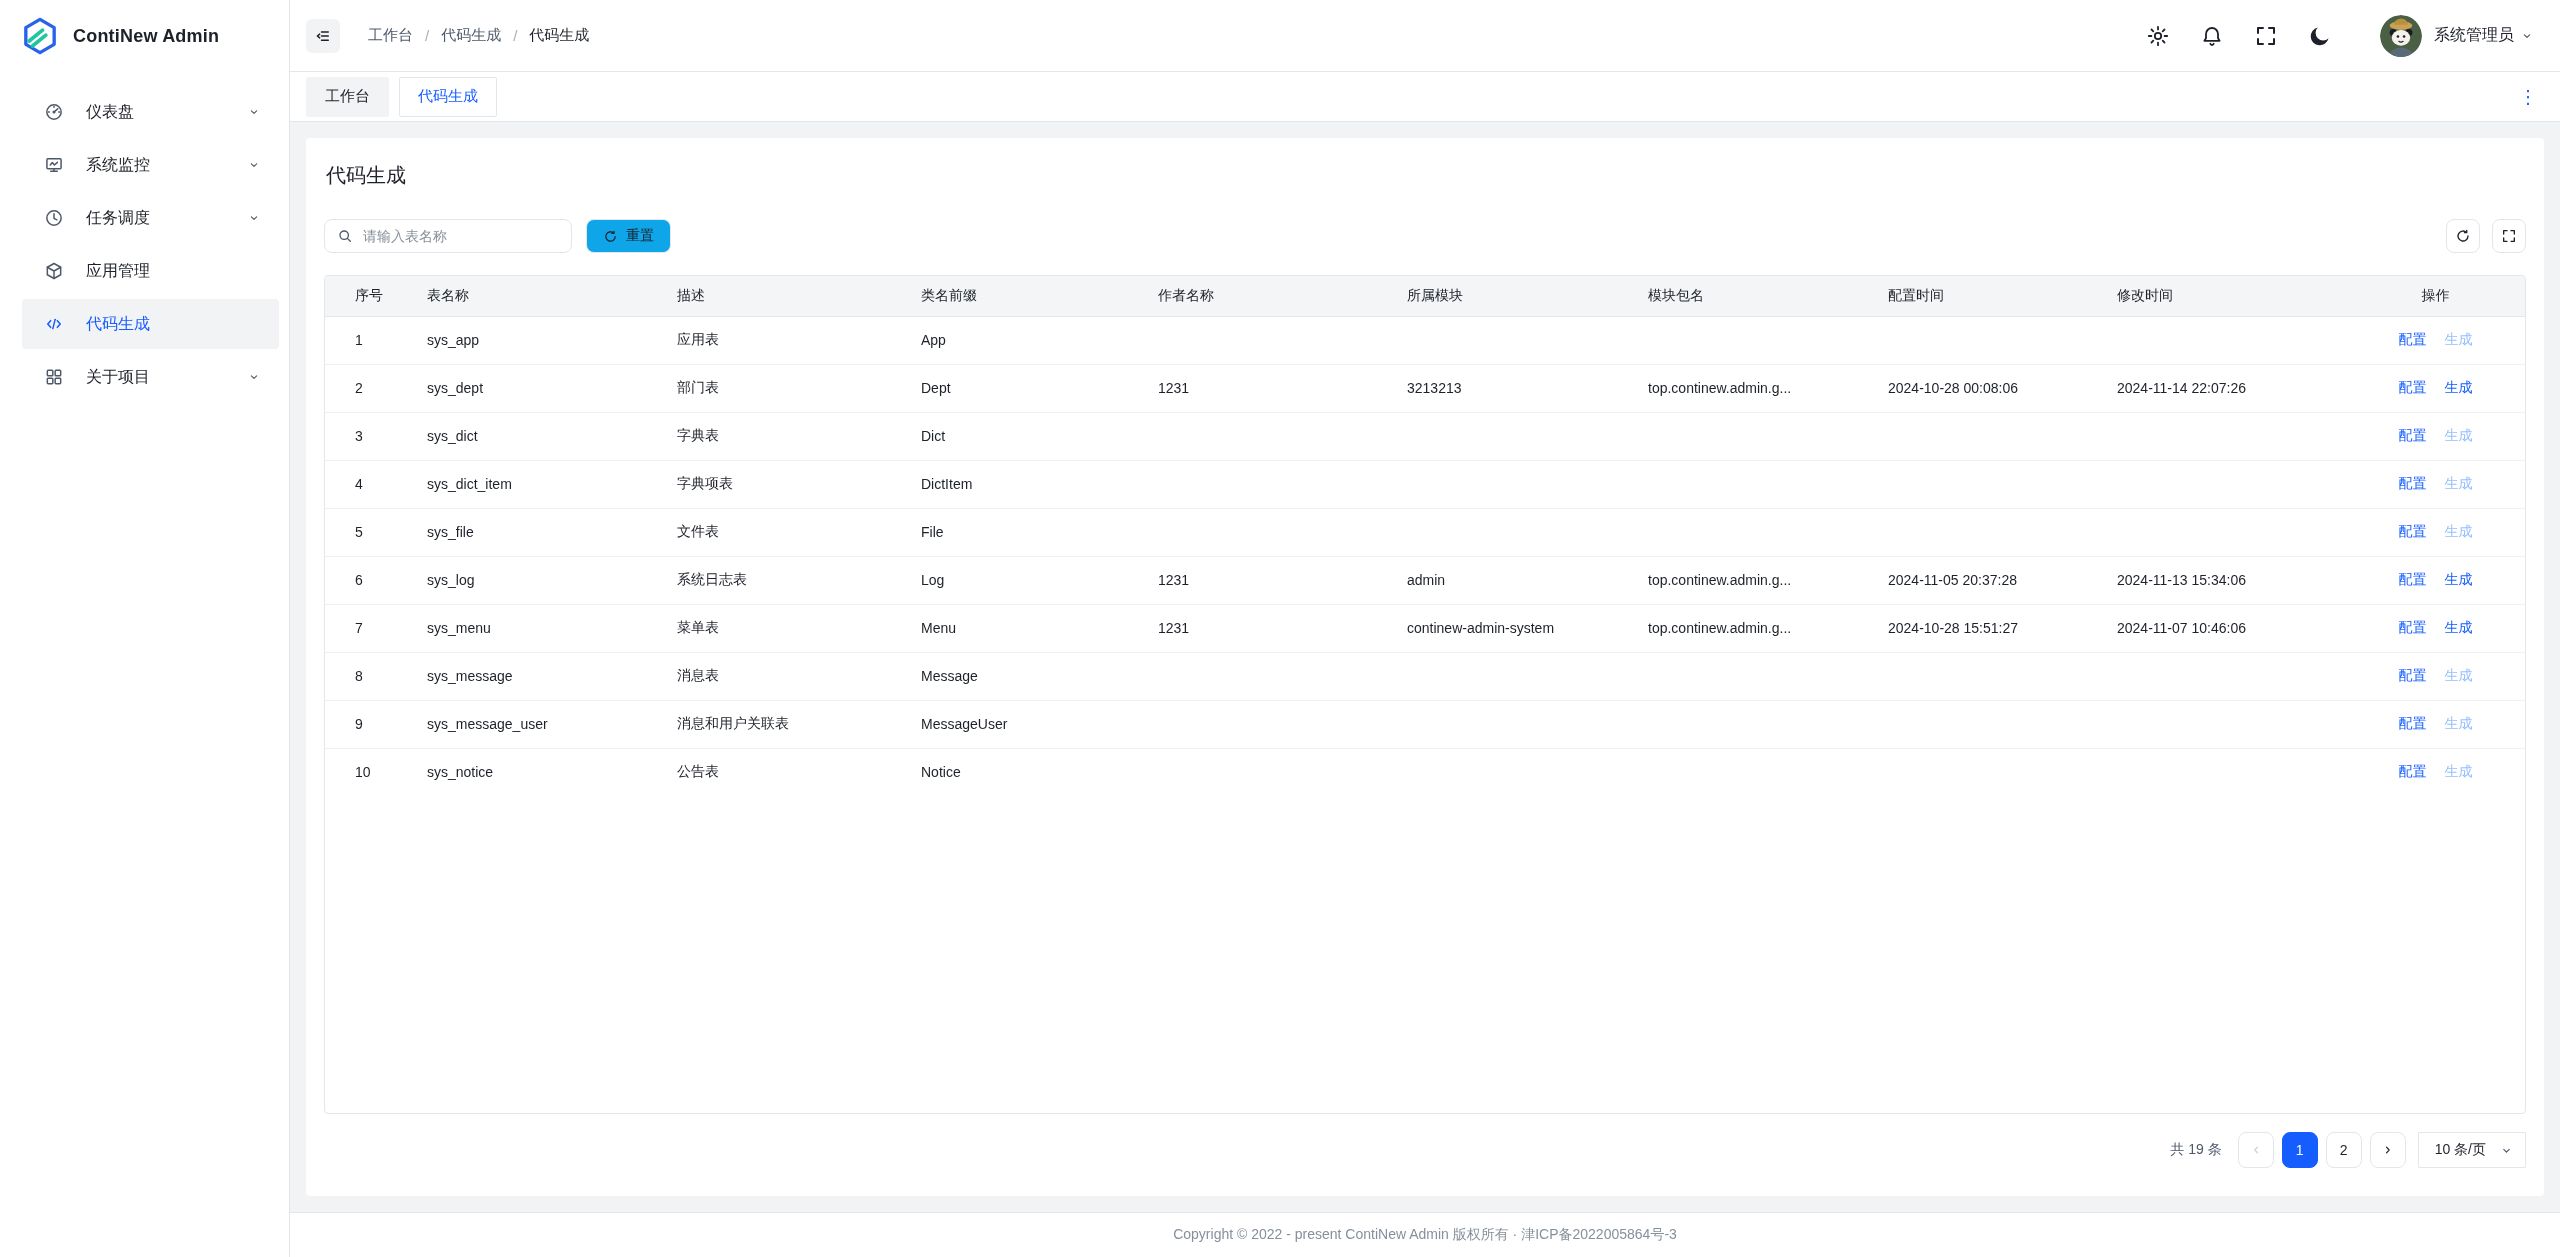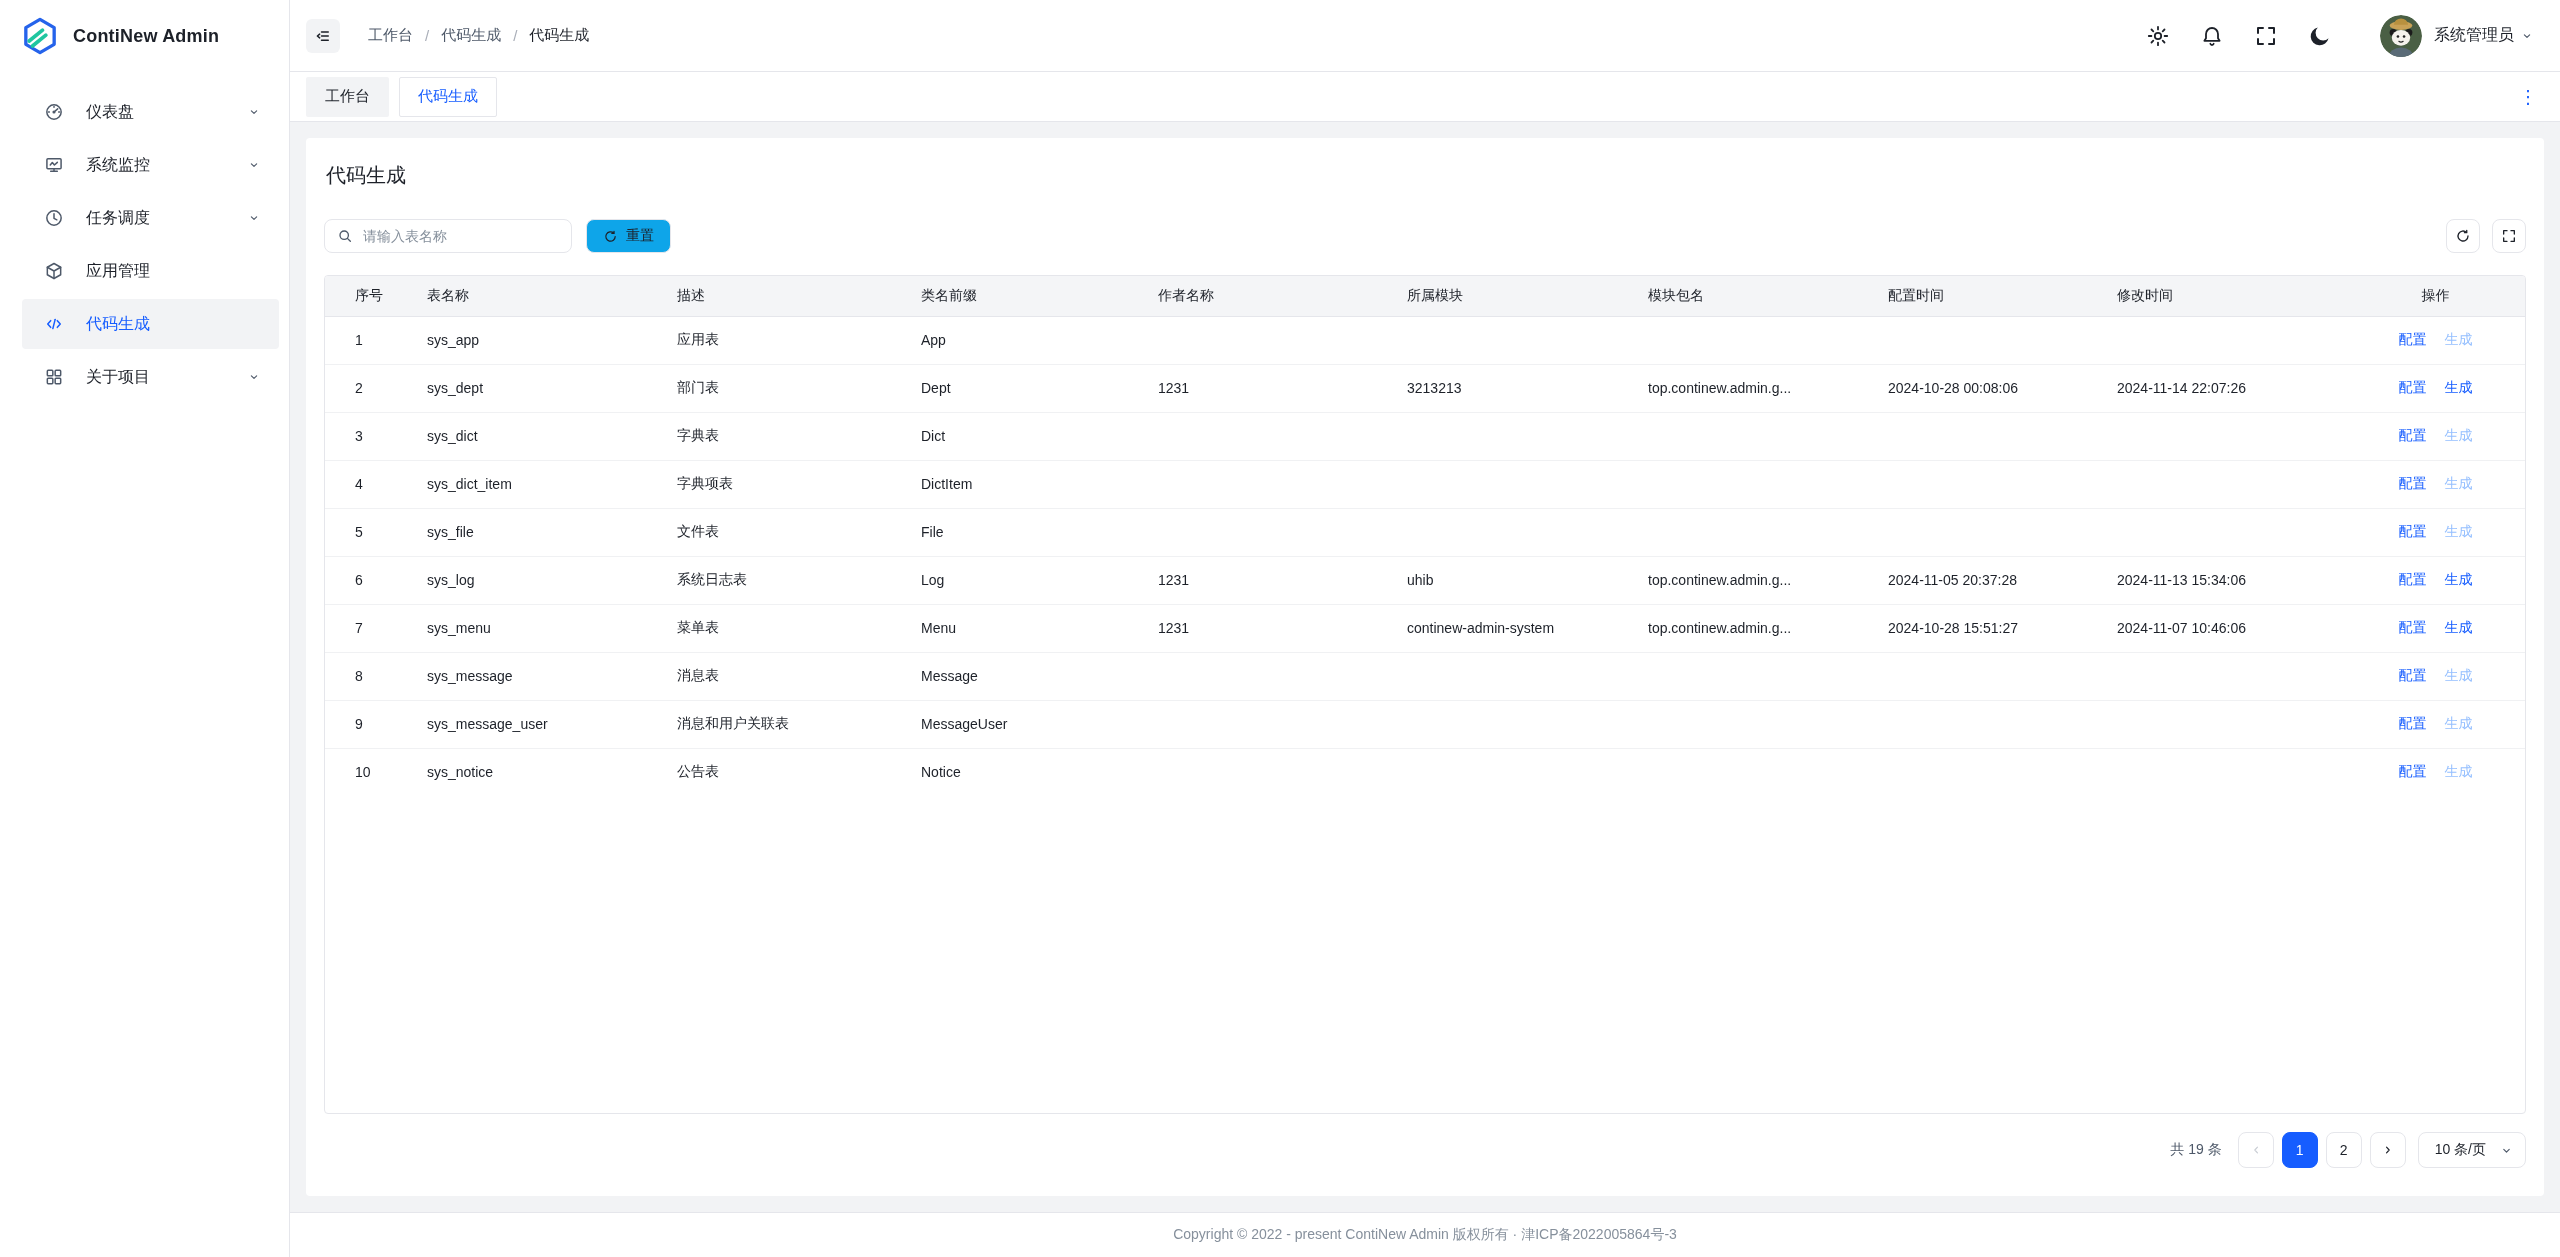--- a/index.html
+++ b/index.html
@@ -72,21 +72,21 @@
   .op-link + .op-link { margin-left:14px; }
   .op-link.disabled { color:#94bfff; cursor:default; }
   td, th { overflow:hidden; white-space:nowrap; text-overflow:ellipsis; }
 
   .pager { display:flex; align-items:center; justify-content:flex-end; margin-top:18px; gap:8px; flex:none; }
   .pager-total { font-size:14px; color:#4e5969; margin-right:8px; }
   .pg-btn { min-width:36px; height:36px; border:1px solid #e5e6eb; border-radius:8px; background:#fff; display:flex; align-items:center; justify-content:center; font-size:14px; color:#1d2129; cursor:pointer; }
   .pg-btn svg { width:14px; height:14px; }
   .pg-btn.disabled { color:#c9cdd4; cursor:default; }
   .pg-btn.current { background:#165dff; border-color:#165dff; color:#fff; }
-  .page-size { height:36px; border:1px solid #e5e6eb; border-radius:8px; background:#fff; display:flex; align-items:center; padding:0 12px 0 16px; font-size:14px; color:#1d2129; gap:14px; margin-left:4px; cursor:pointer; }
+  .page-size { height:36px; border:1px solid #e5e6eb; border-radius:1px; background:#fff; display:flex; align-items:center; padding:0 12px 0 16px; font-size:14px; color:#1d2129; gap:14px; margin-left:4px; cursor:pointer; }
   .page-size svg { width:13px; height:13px; color:#4e5969; }
 
   .footer { height:45px; background:#fff; border-top:1px solid #e5e6eb; display:flex; align-items:center; justify-content:center; font-size:14px; color:#86909c; flex:none; }
 </style>
 </head>
 <body>
 
 <aside class="sidebar">
   <div class="logo-row">
     <span>
@@ -418,21 +418,21 @@
       <a class="op-link disabled">生成</a>
     </td>
   </tr>
 
   <tr>
     <td>6</td>
     <td>sys_log</td>
     <td>系统日志表</td>
     <td>Log</td>
     <td>1231</td>
-    <td>uhib</td>
+    <td>admin</td>
     <td>top.continew.admin.g...</td>
     <td>2024-11-05 20:37:28</td>
     <td>2024-11-13 15:34:06</td>
     <td class="col-op">
       <a class="op-link">配置</a>
       <a class="op-link">生成</a>
     </td>
   </tr>
 
   <tr>

